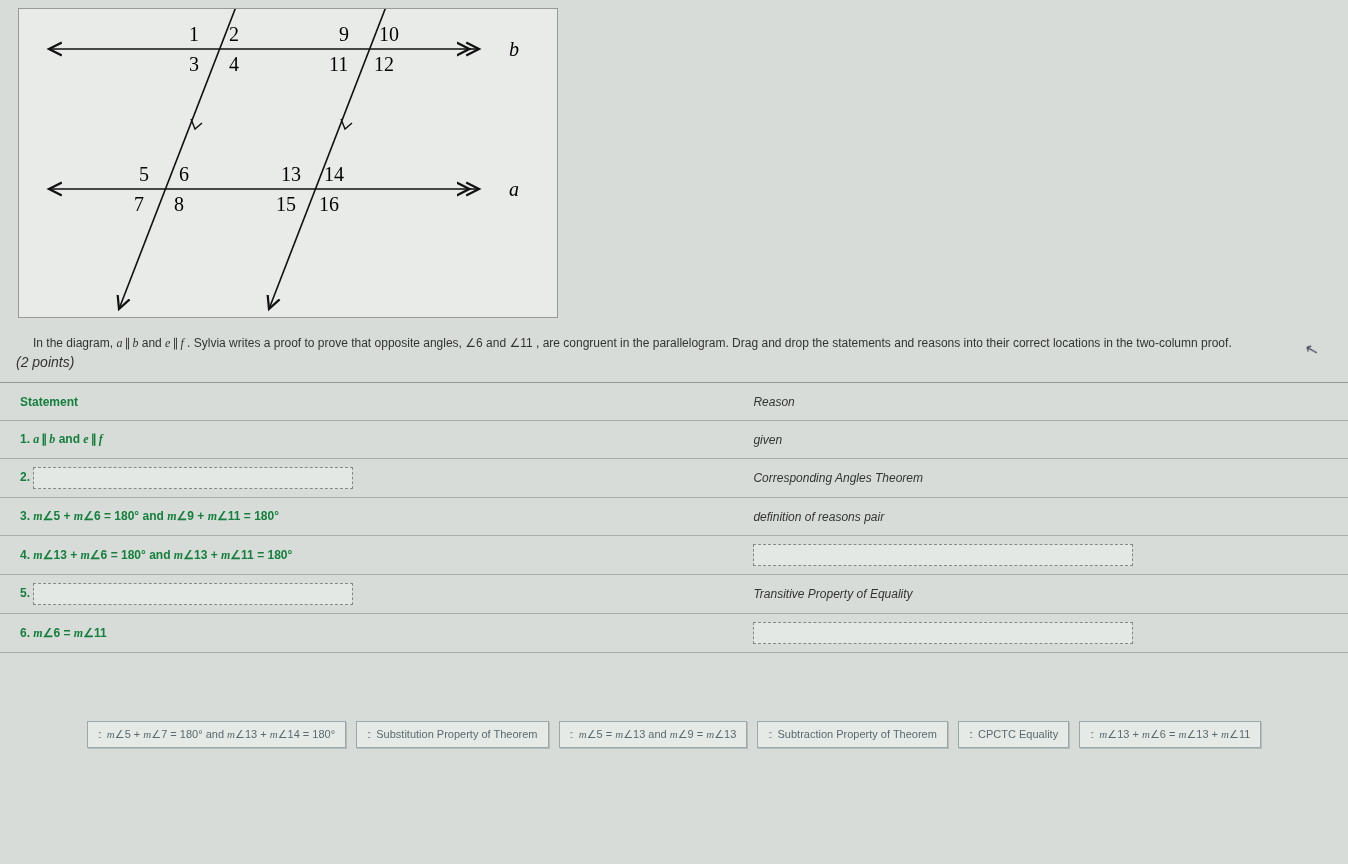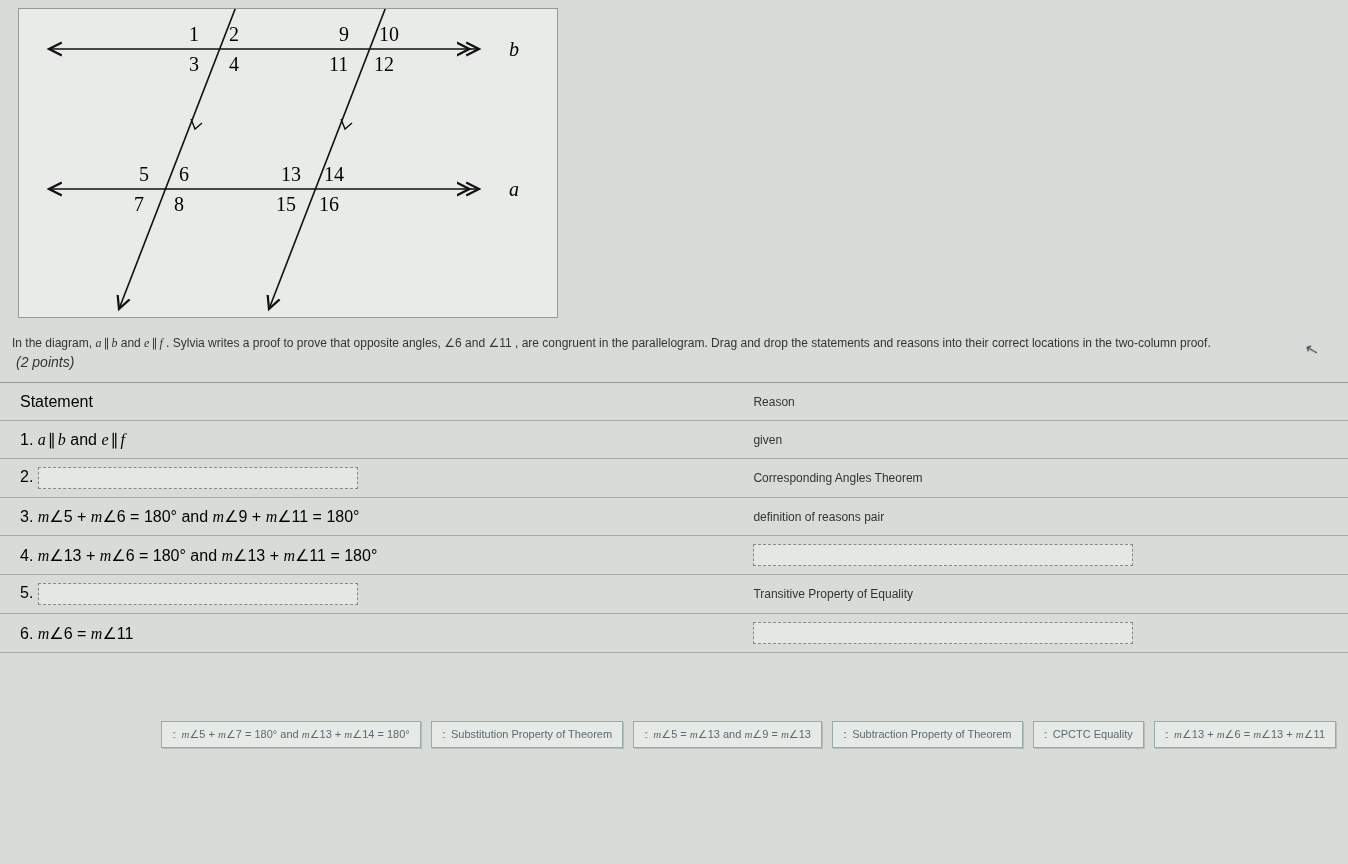--- a/index.html
+++ b/index.html
@@ -15,21 +15,21 @@
   .diagram-area {
     background: #e8ebe8;
     border: 1px solid #999;
     margin: 8px 0 8px 18px;
     width: 540px;
     height: 310px;
     position: relative;
     font-family: "Times New Roman", serif;
   }
   .question-text {
-    padding: 8px 16px 2px 12px;
+    padding: 8px 16px 2px 33px;
     font-size: 12px;
     line-height: 1.5;
     color: #333;
   }
   .points {
     padding: 0 16px 12px 16px;
     font-style: italic;
     font-size: 14px;
     color: #333;
   }
@@ -37,37 +37,37 @@
     width: 100%;
     border-top: 1px solid #999;
   }
   .proof-row {
     display: flex;
     border-bottom: 1px solid #aaa;
     min-height: 38px;
     align-items: center;
   }
   .proof-row.header { font-size: 12px; color: #333; }
-  .statement-col { width: 55%; padding: 8px 12px 8px 20px; font-size: 16px; color: #000000; }
-  .reason-col   { width: 45%; padding: 8px 12px; font-size: 12px; color: #333; }
+  .statement-col { width: 55%; padding: 8px 12px 8px 20px; font-size: 12px; color: #15803d; font-weight: bold; }
+  .reason-col   { width: 45%; padding: 8px 12px; font-size: 12px; color: #333; font-style: italic; }
   .dropzone {
     display: inline-block;
     min-width: 320px;
     min-height: 22px;
     border: 1px dashed #888;
     background: #e4e8e4;
     vertical-align: middle;
   }
   .dropzone.wide { min-width: 380px; }
   .tiles {
     margin-top: 60px;
     padding: 8px 12px;
     display: flex;
     gap: 10px;
-    justify-content: flex-end;
+    justify-content: center;
     flex-wrap: nowrap;
   }
   .tile {
     border: 1px solid #9aa;
     background: #e6eae6;
     padding: 6px 10px;
     font-size: 11px;
     color: #5a6a70;
     white-space: nowrap;
     box-shadow: 1px 1px 0 #bbb;

